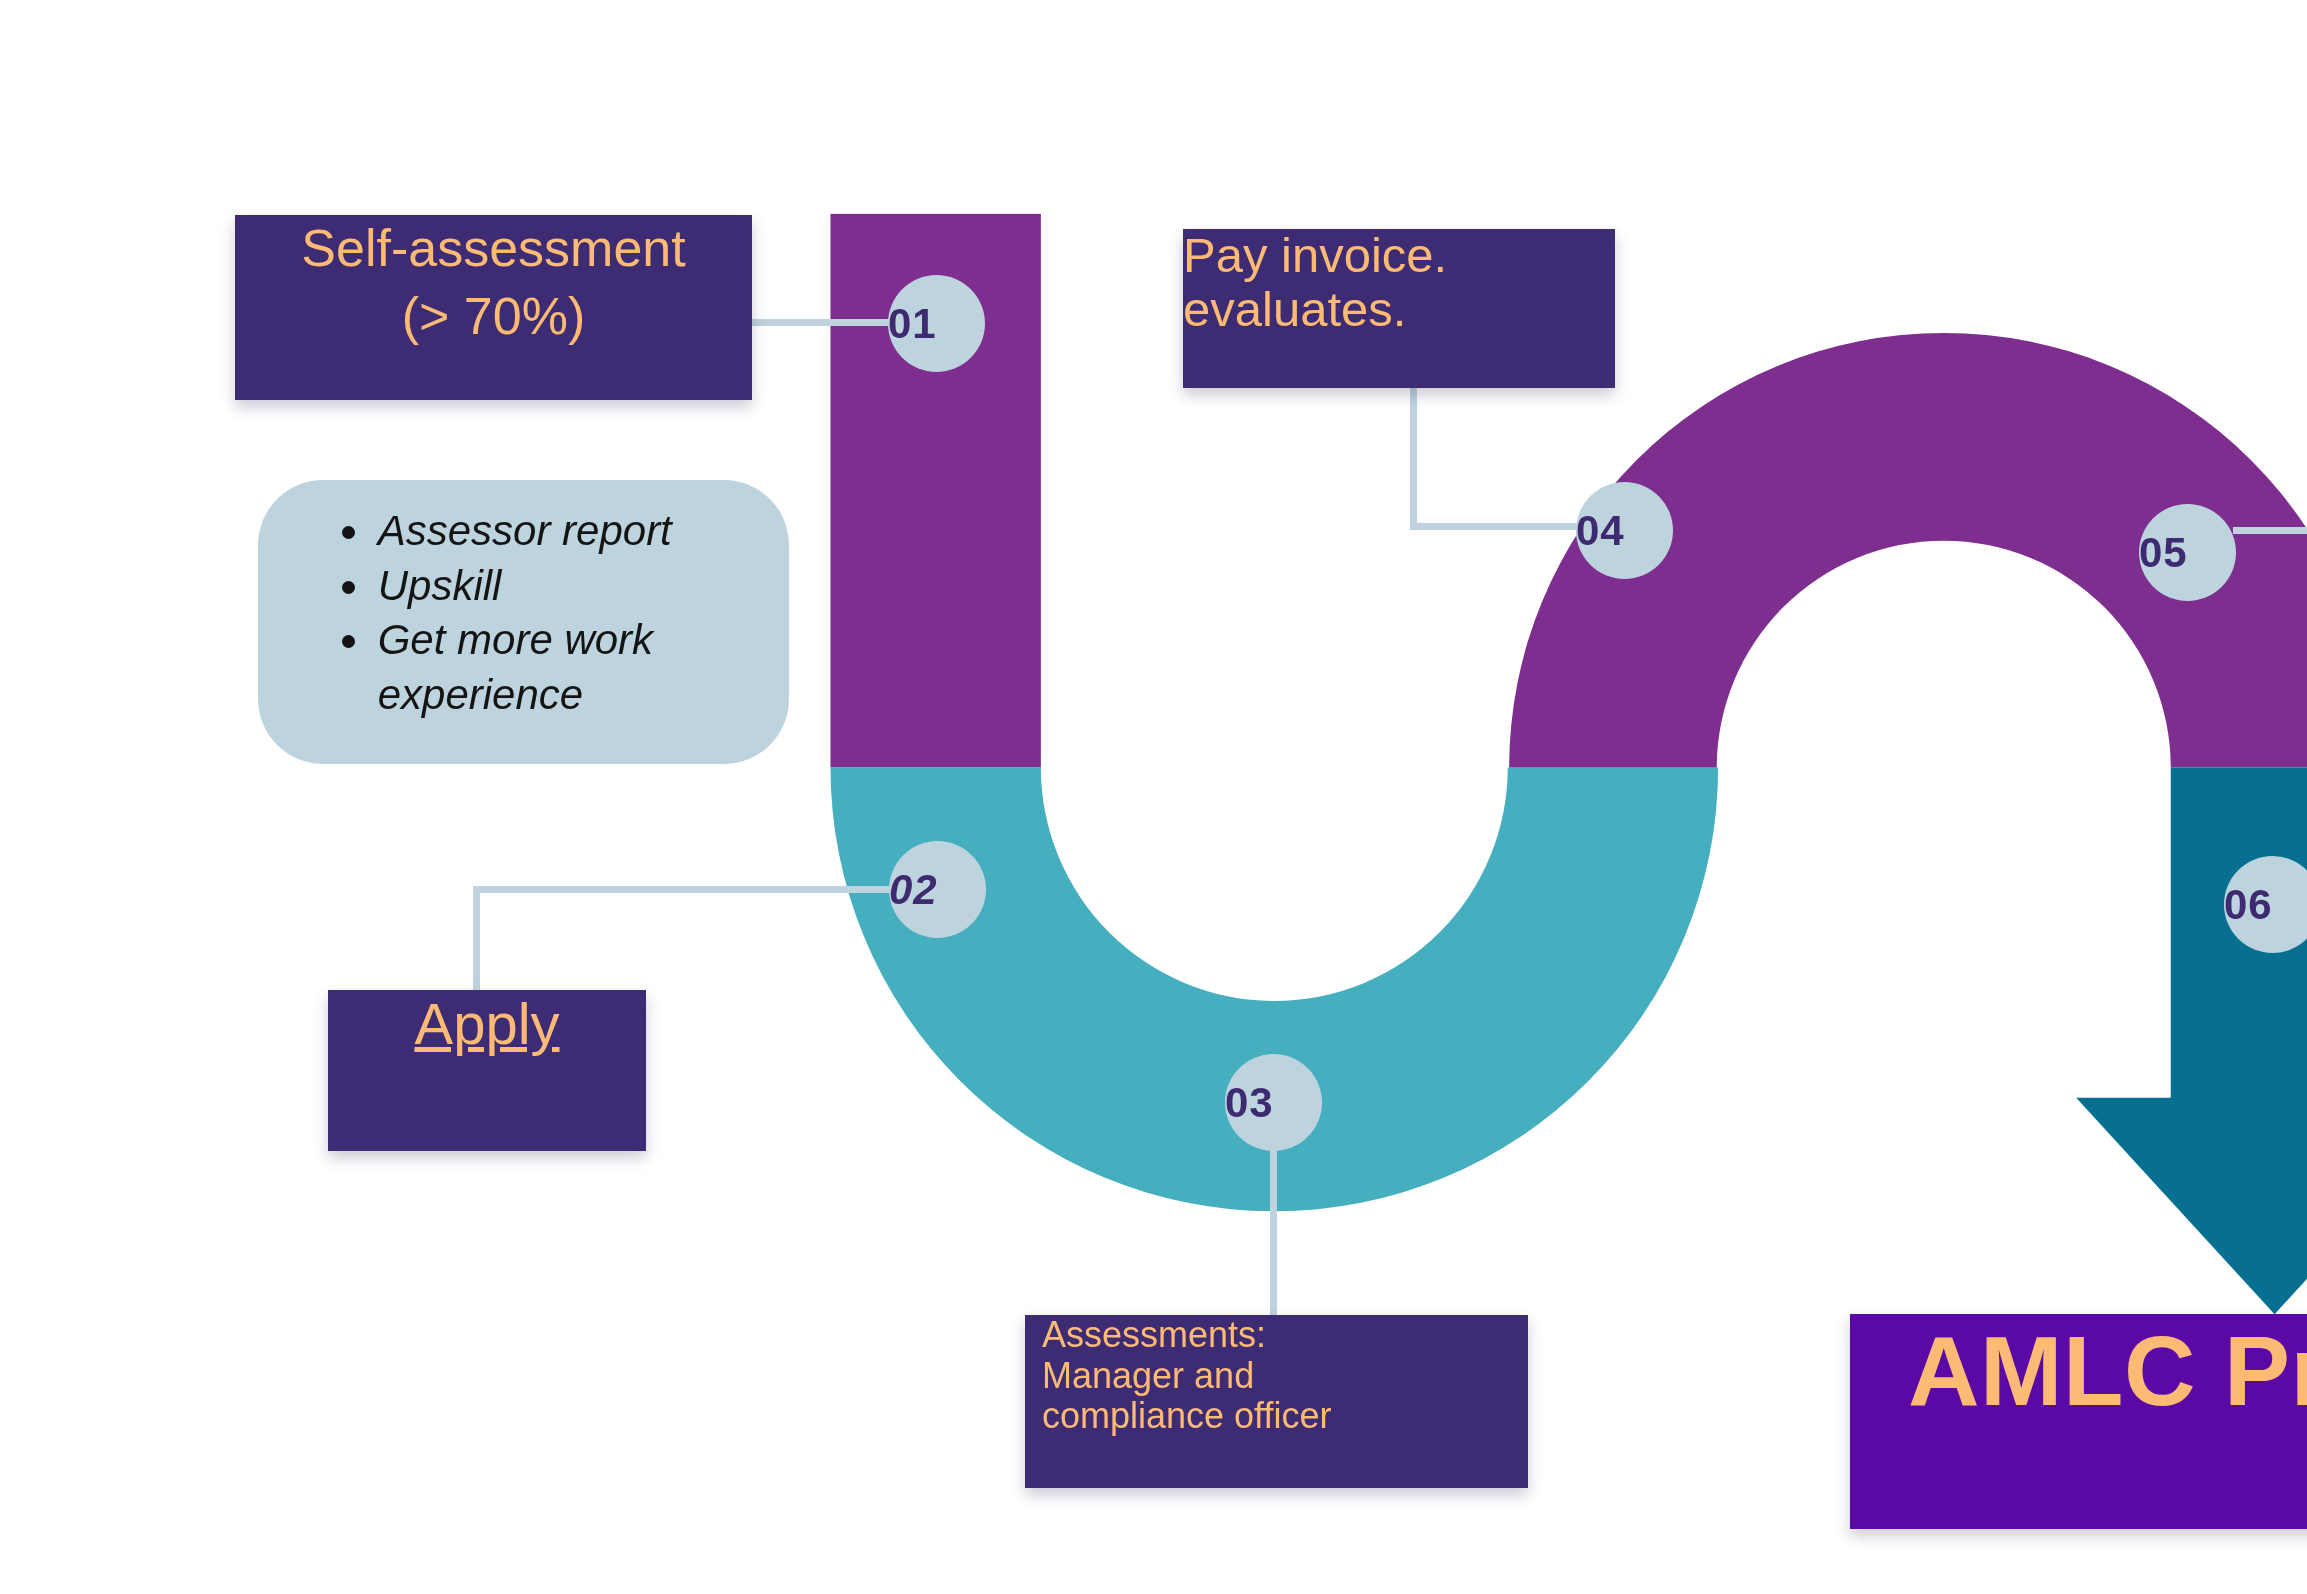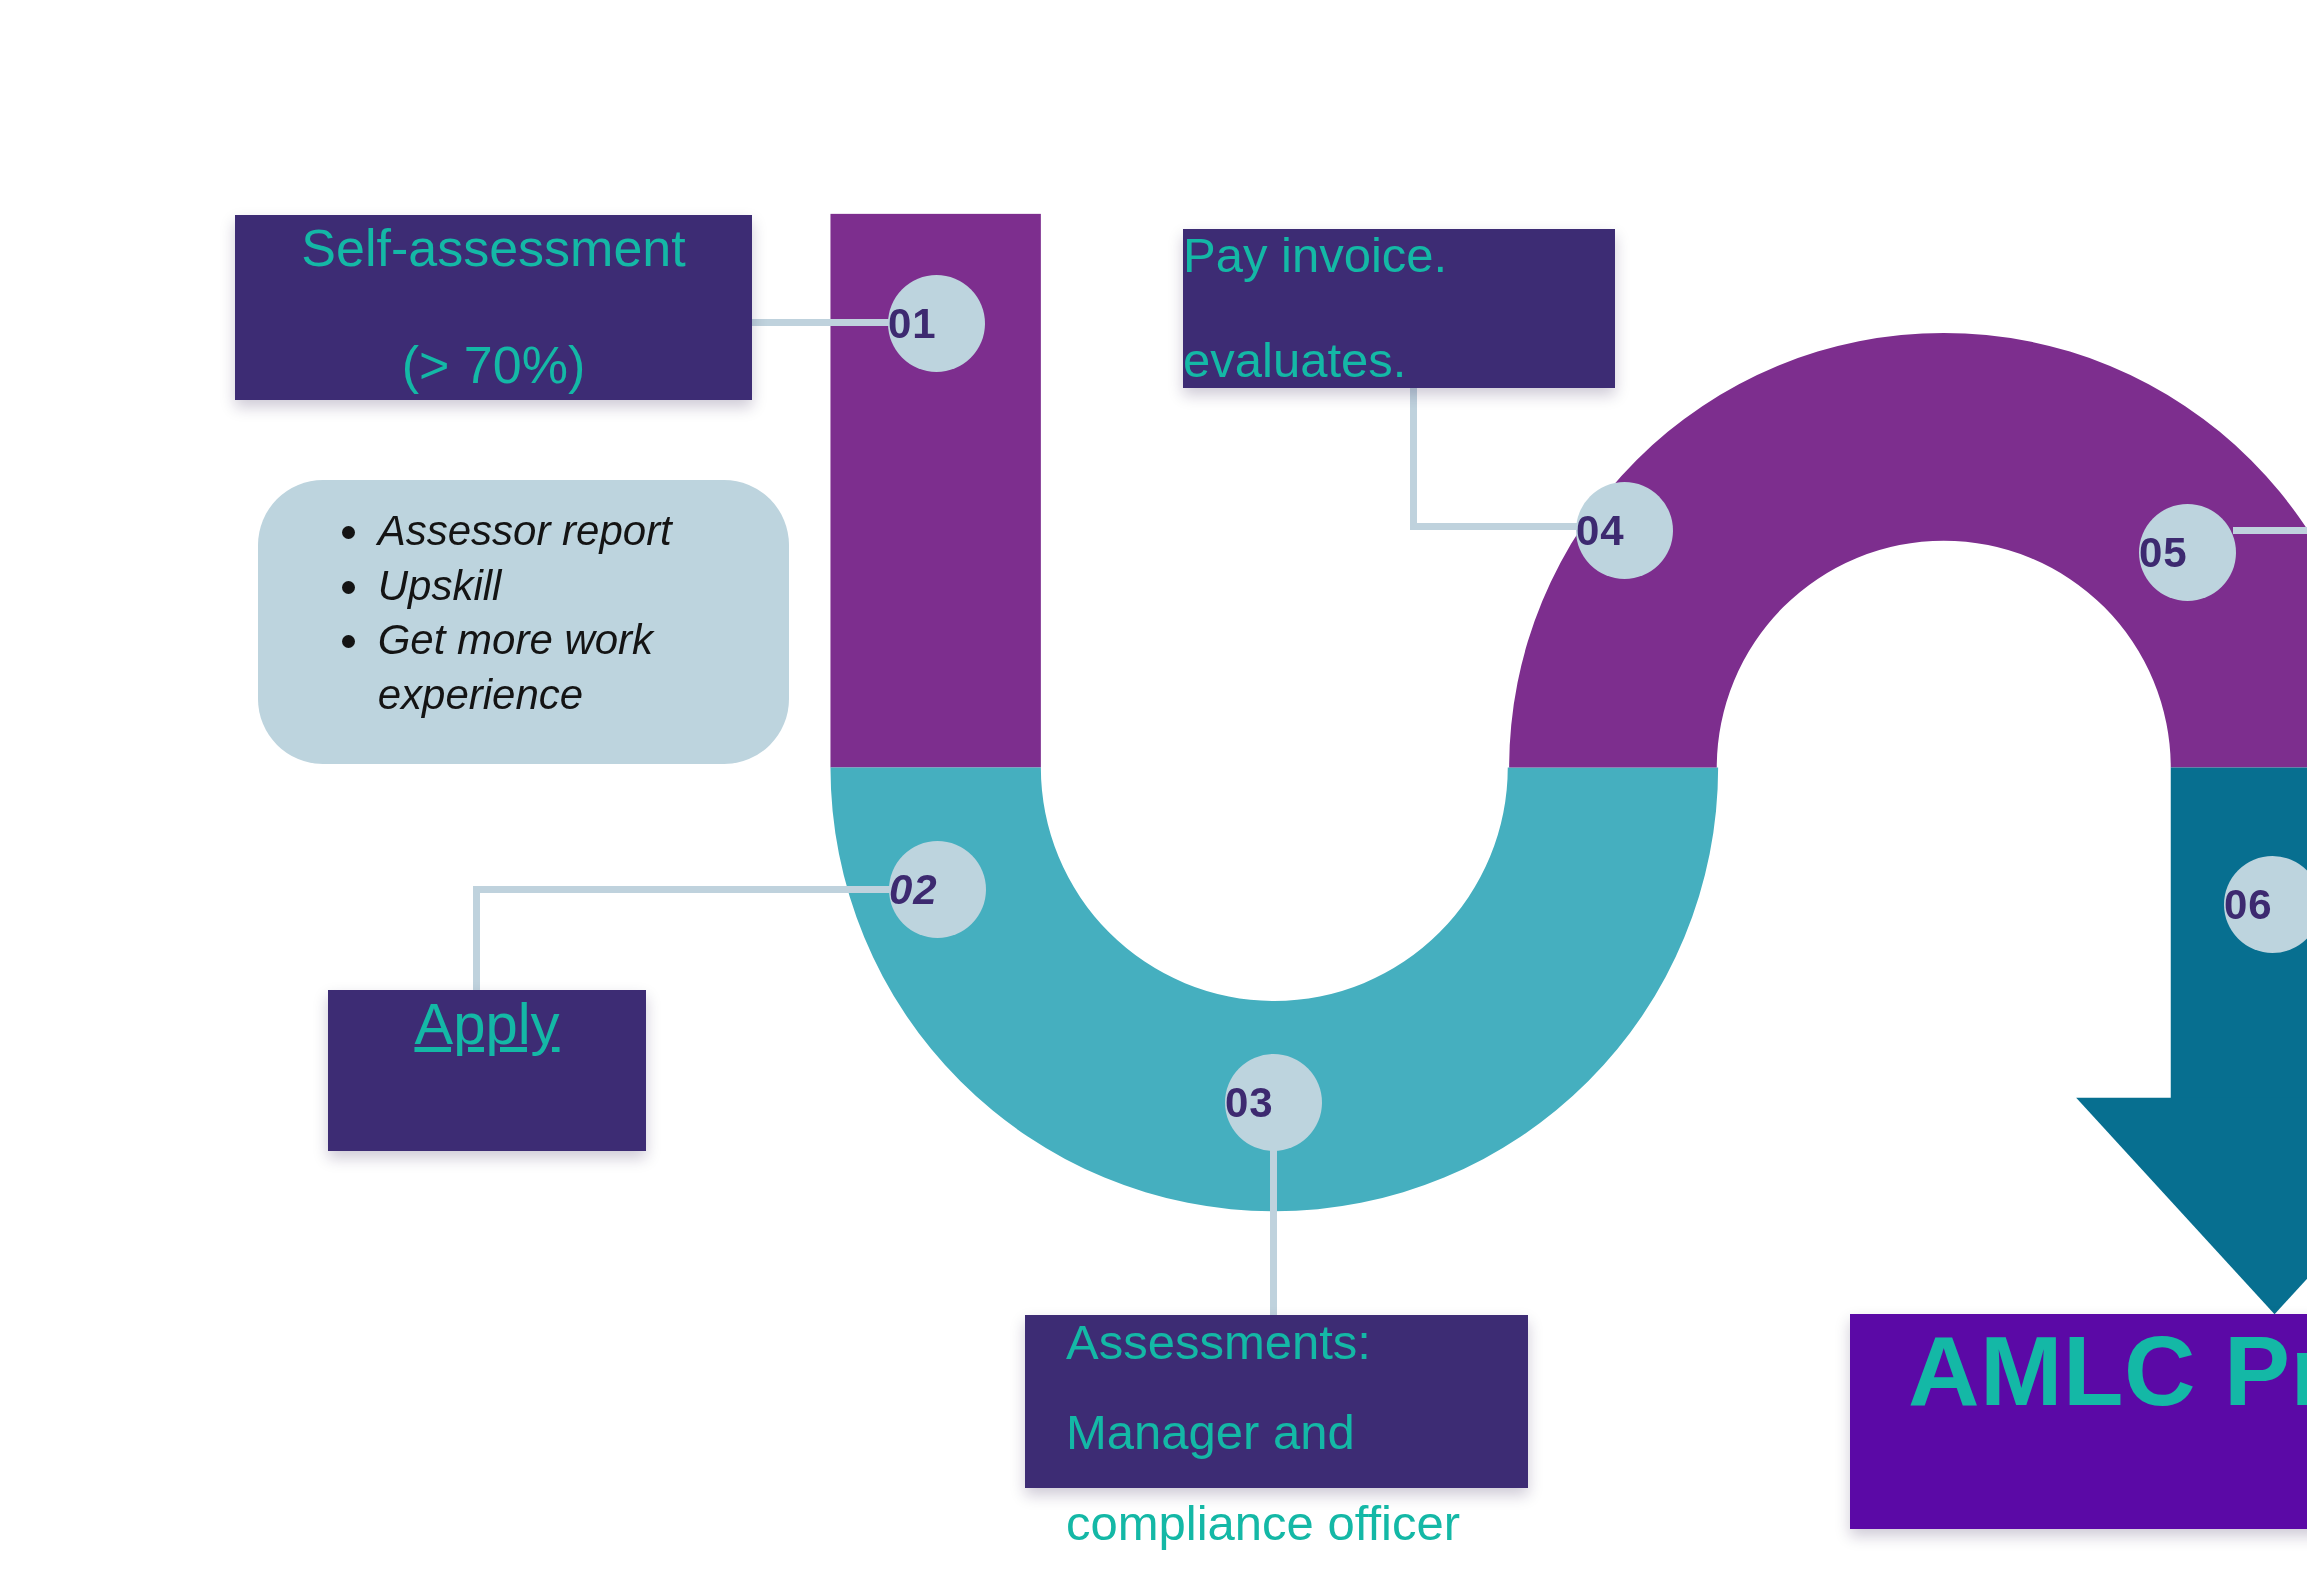--- a/index.html
+++ b/index.html
@@ -25,32 +25,32 @@
 
   .line{position:absolute;background:var(--connector);}
 
   .step{
     position:absolute;width:97px;height:97px;border-radius:50%;
     background:var(--accent-light);display:flex;align-items:center;
   }
   .step span{font-size:42px;font-weight:700;color:var(--num-color);letter-spacing:0.9px;}
 
   .box{
-    position:absolute;background:var(--box-dark);color:#14b8a6;
-    display:flex;flex-direction:column;justify-content:space-between;
+    position:absolute;background:var(--box-dark);color:#fdba74;
+    display:flex;flex-direction:column;justify-content:flex-start;
     box-shadow:0 6.5px 14px rgba(30,15,70,.22);
   }
   .box .ln{white-space:nowrap;}
   .center{align-items:center;text-align:center;}
   .left{align-items:flex-start;text-align:left;}
 
   #box-self{left:235px;top:215px;width:517px;height:185px;font-size:52px;line-height:1.3;}
   #box-pay{left:1183px;top:229px;width:432px;height:159px;font-size:49px;line-height:1.1;}
   #box-apply{left:328px;top:990px;width:318px;height:161px;font-size:58px;text-decoration:underline;}
-  #box-assess{left:1025px;top:1315px;width:503px;height:173px;font-size:49px;line-height:1.13;padding-left:41px;gap:35px;}
+  #box-assess{left:1025px;top:1315px;width:503px;height:173px;font-size:36px;line-height:1.13;padding-left:17px;}
   #box-result{
     left:1850px;top:1314px;width:854px;height:215px;background:var(--box-result);
     font-size:99px;font-weight:700;letter-spacing:0.5px;
   }
 
   #box-note{
     position:absolute;left:258px;top:480px;width:531px;height:284px;
     background:var(--accent-light);border-radius:65px;color:var(--note-text);
     font-style:italic;font-size:42px;line-height:1.3;
     padding:24px 28px 18.5px 44px;

